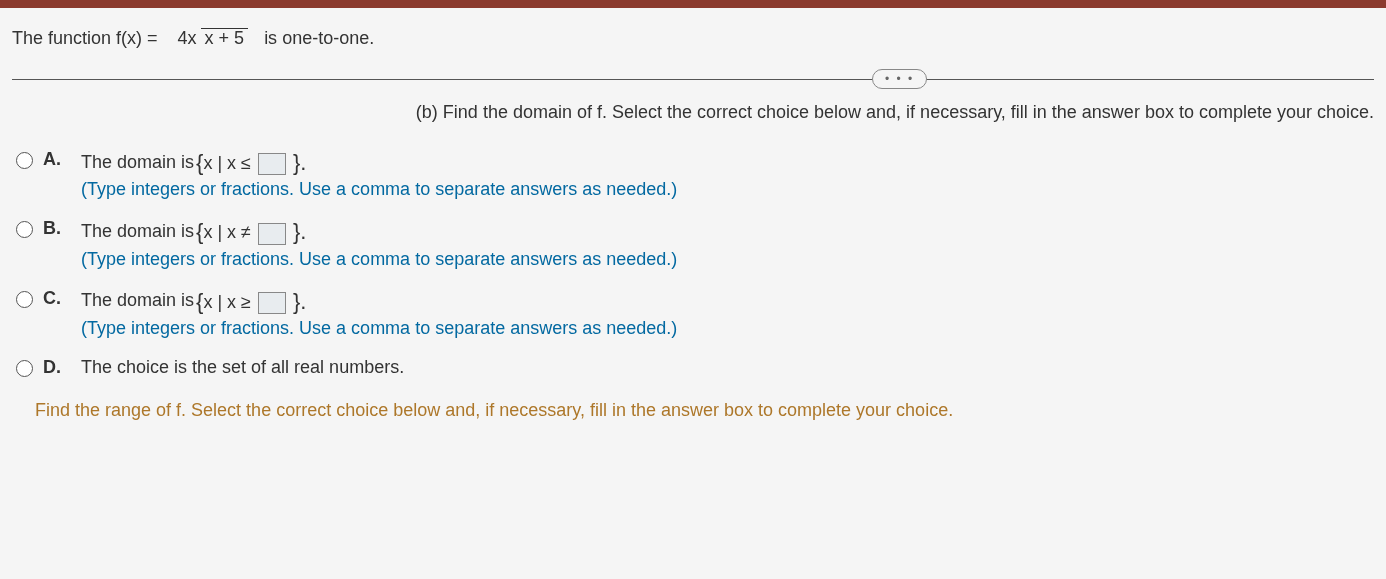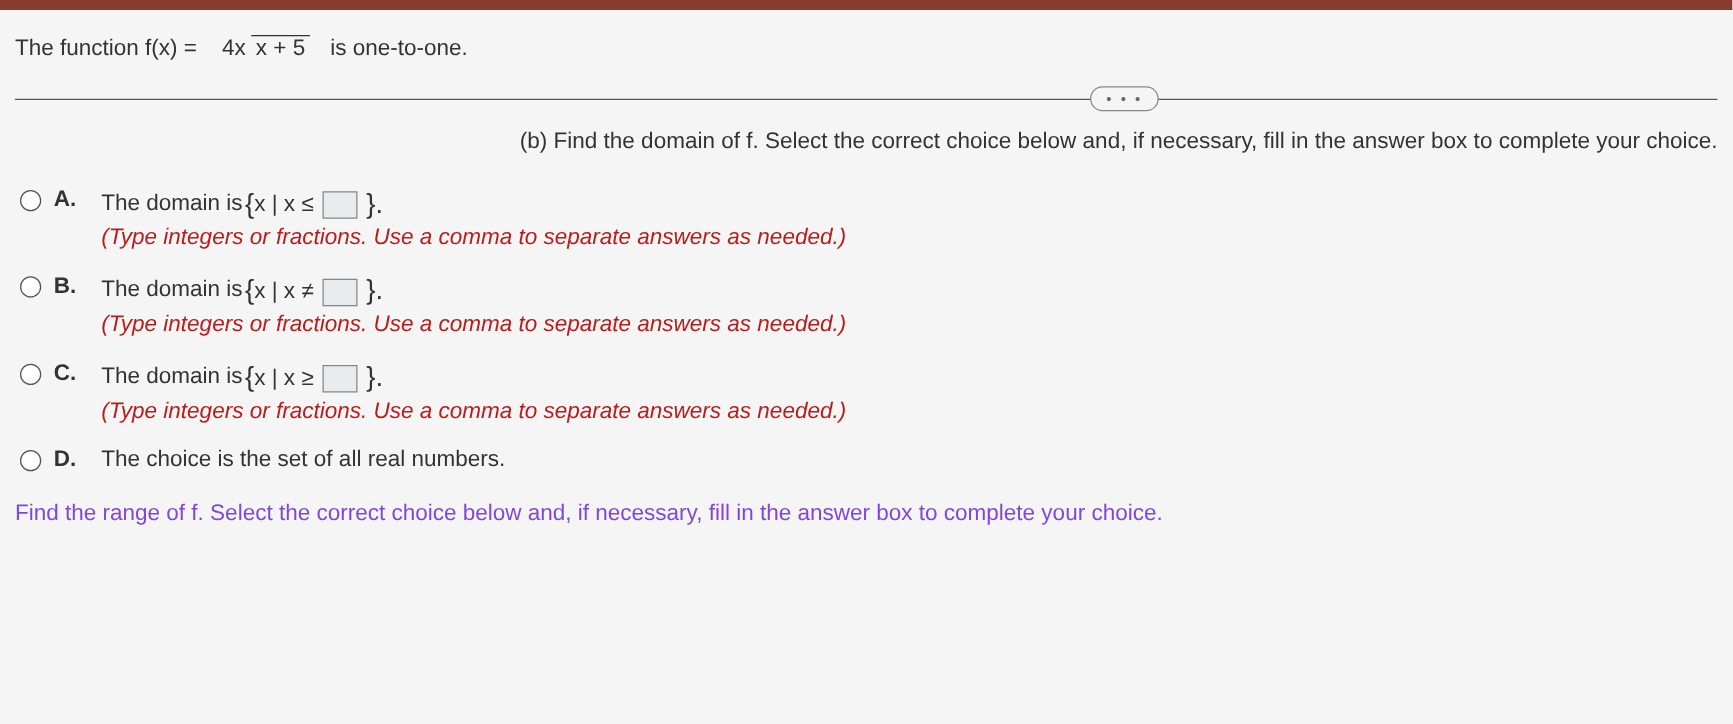--- a/index.html
+++ b/index.html
@@ -110,46 +110,46 @@
       flex: 1;
     }
     .choice-text {
       margin-bottom: 4px;
       display: flex;
       align-items: center;
       flex-wrap: wrap;
       gap: 2px;
     }
     .hint {
-      color: #b91c1c;
-      font-style: italic;
+      color: #0369a1;
     }
     .answer-box {
       display: inline-block;
       width: 28px;
       height: 22px;
       border: 1px solid #888;
       background: #e8ecef;
       vertical-align: middle;
       margin: 0 2px;
     }
     .set-notation {
       font-family: Arial, sans-serif;
     }
     .brace {
       font-size: 22px;
       position: relative;
       top: 1px;
     }
     .bottom-cut {
       margin-top: 12px;
-      color: #6d28d9;
+      color: #a16207;
       font-size: 18px;
       filter: blur(0.6px);
       opacity: 0.85;
+      margin-left: 23px;
     }
   </style>
 </head>
 <body>
 
 <div class="top-bar"></div>
 
 <div class="content">
 
   <div class="problem-statement">

